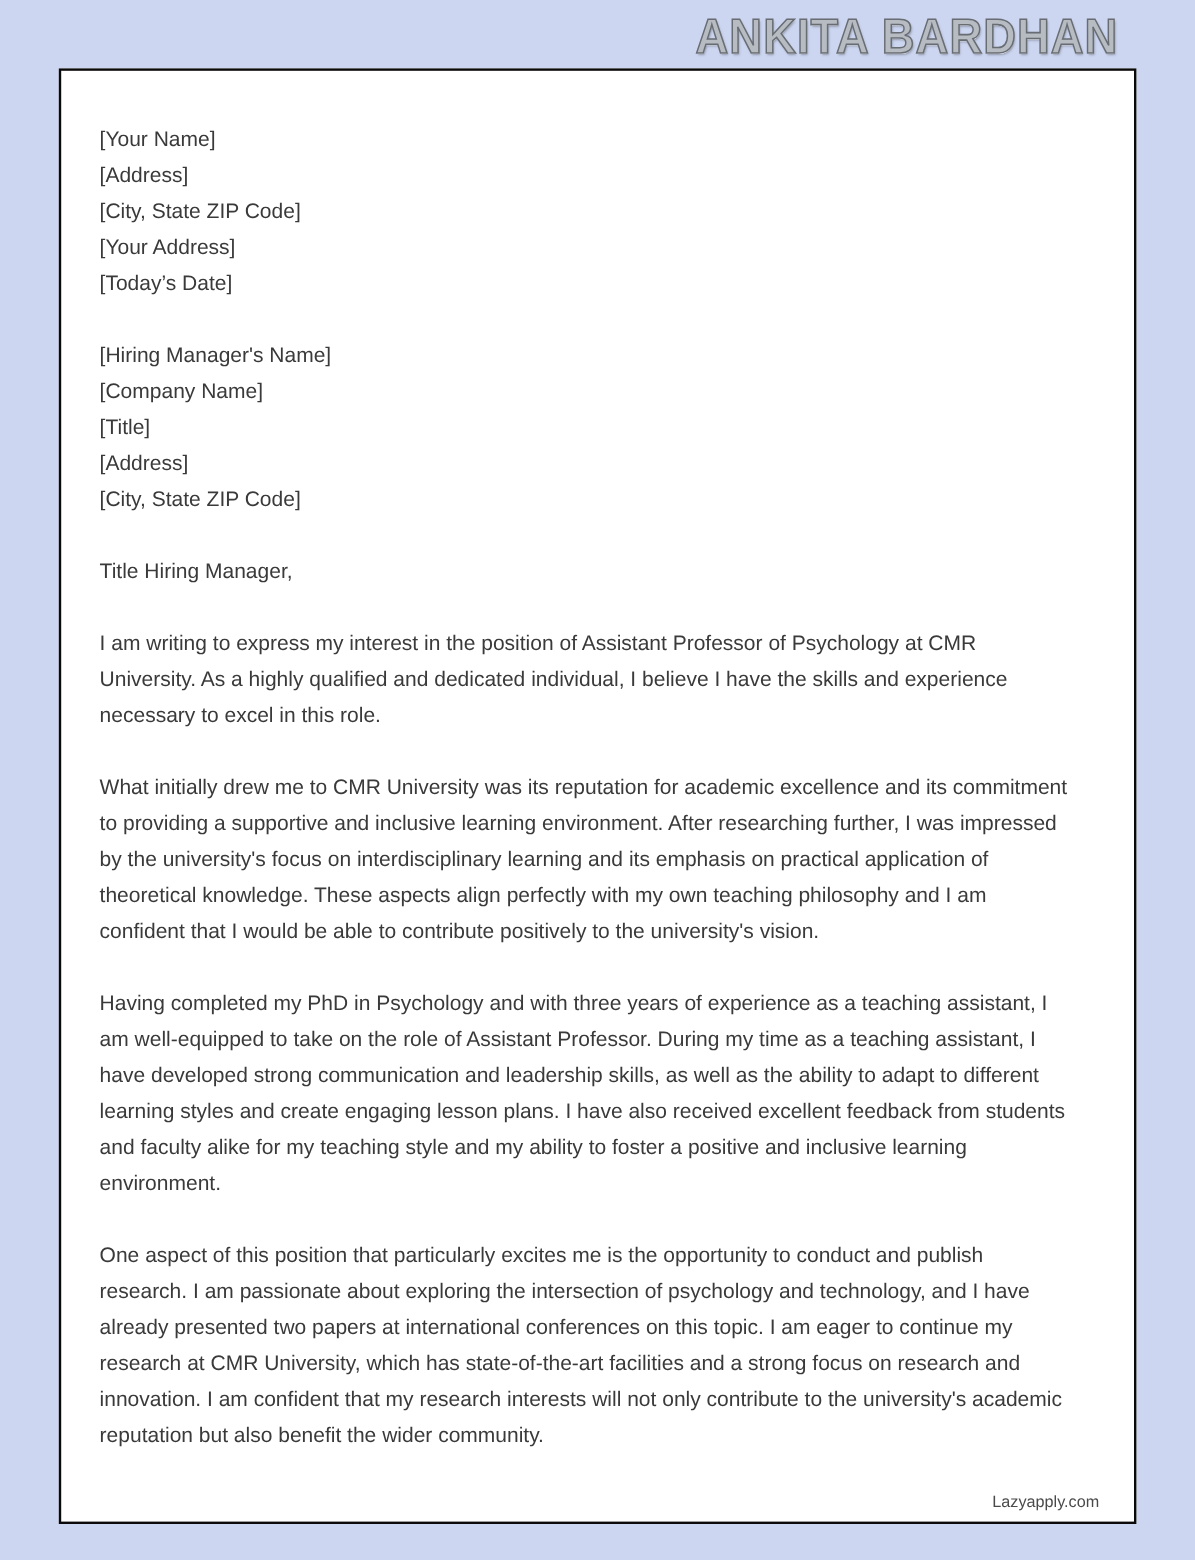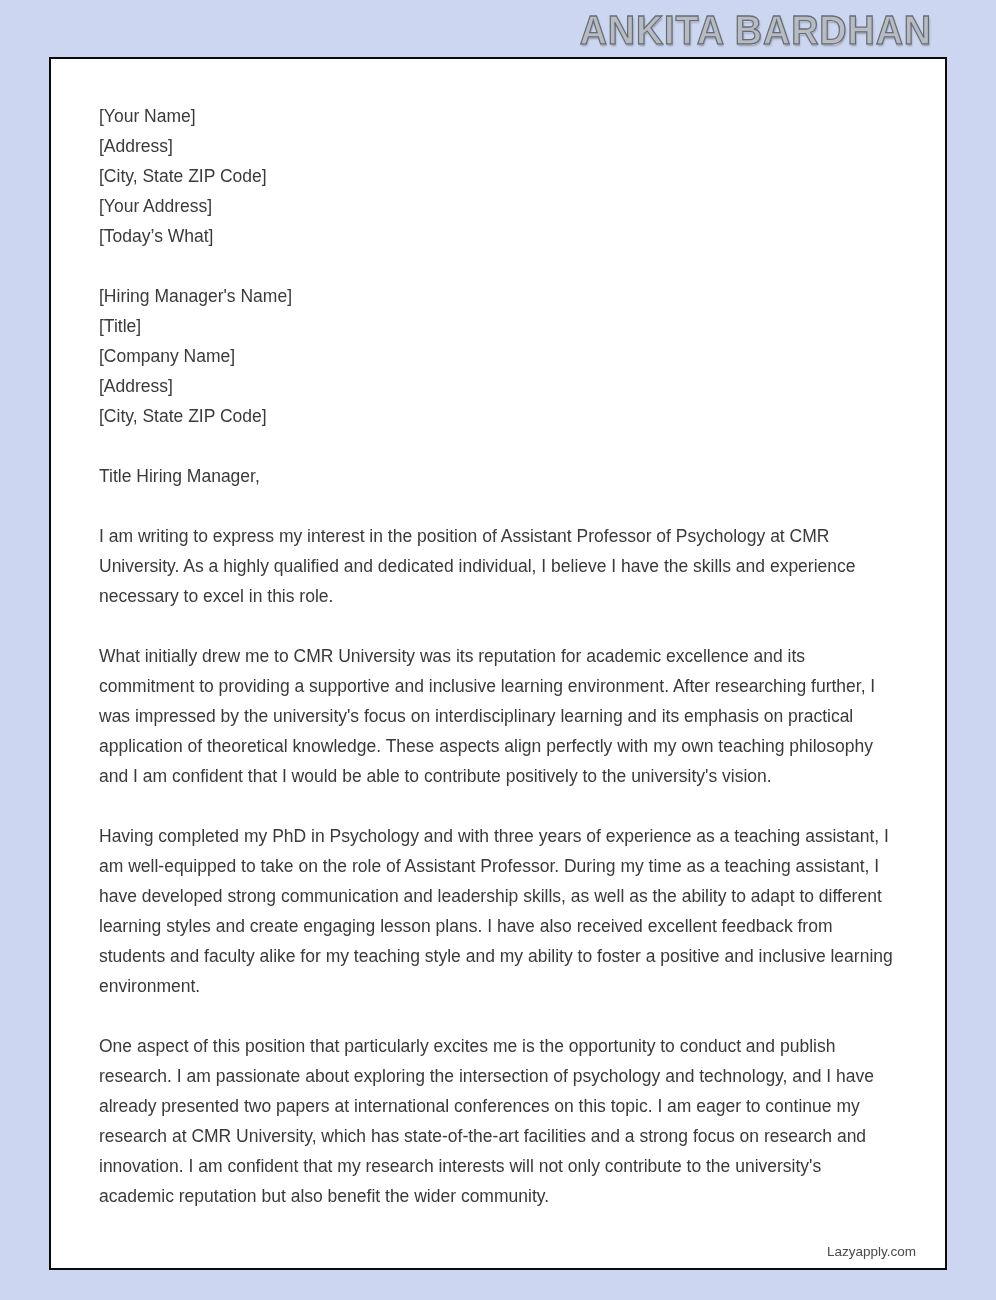--- a/index.html
+++ b/index.html
@@ -43,21 +43,21 @@
     left: 49px;
     top: 57px;
     width: 898px;
     height: 1213px;
     background: #ffffff;
     border: 2px solid #0a0a0a;
     overflow: hidden;
   }
 
   .letter {
-    padding: 42px 48px 0 48px;
+    padding: 42px 48px 0 32px;
     color: #3a3a3a;
     font-size: 17.5px;
     line-height: 30px;
   }
 
   .block { margin: 0 0 30px 0; }
 
   .block .line { display: block; }
 
   .letter p { margin: 0 0 30px 0; }
@@ -80,27 +80,27 @@
 </header>
 
 <main class="page">
   <div class="letter">
 
     <div class="block">
       <span class="line">[Your Name]</span>
       <span class="line">[Address]</span>
       <span class="line">[City, State ZIP Code]</span>
       <span class="line">[Your Address]</span>
-      <span class="line">[Today’s What]</span>
+      <span class="line">[Today’s Date]</span>
     </div>
 
     <div class="block">
       <span class="line">[Hiring Manager's Name]</span>
+      <span class="line">[Company Name]</span>
       <span class="line">[Title]</span>
-      <span class="line">[Company Name]</span>
       <span class="line">[Address]</span>
       <span class="line">[City, State ZIP Code]</span>
     </div>
 
     <div class="block">
       <span class="line">Title Hiring Manager,</span>
     </div>
 
     <p>I am writing to express my interest in the position of Assistant Professor of Psychology at CMR University. As a highly qualified and dedicated individual, I believe I have the skills and experience necessary to excel in this role.</p>
     <p>What initially drew me to CMR University was its reputation for academic excellence and its commitment to providing a supportive and inclusive learning environment. After researching further, I was impressed by the university's focus on interdisciplinary learning and its emphasis on practical application of theoretical knowledge. These aspects align perfectly with my own teaching philosophy and I am confident that I would be able to contribute positively to the university's vision.</p>

